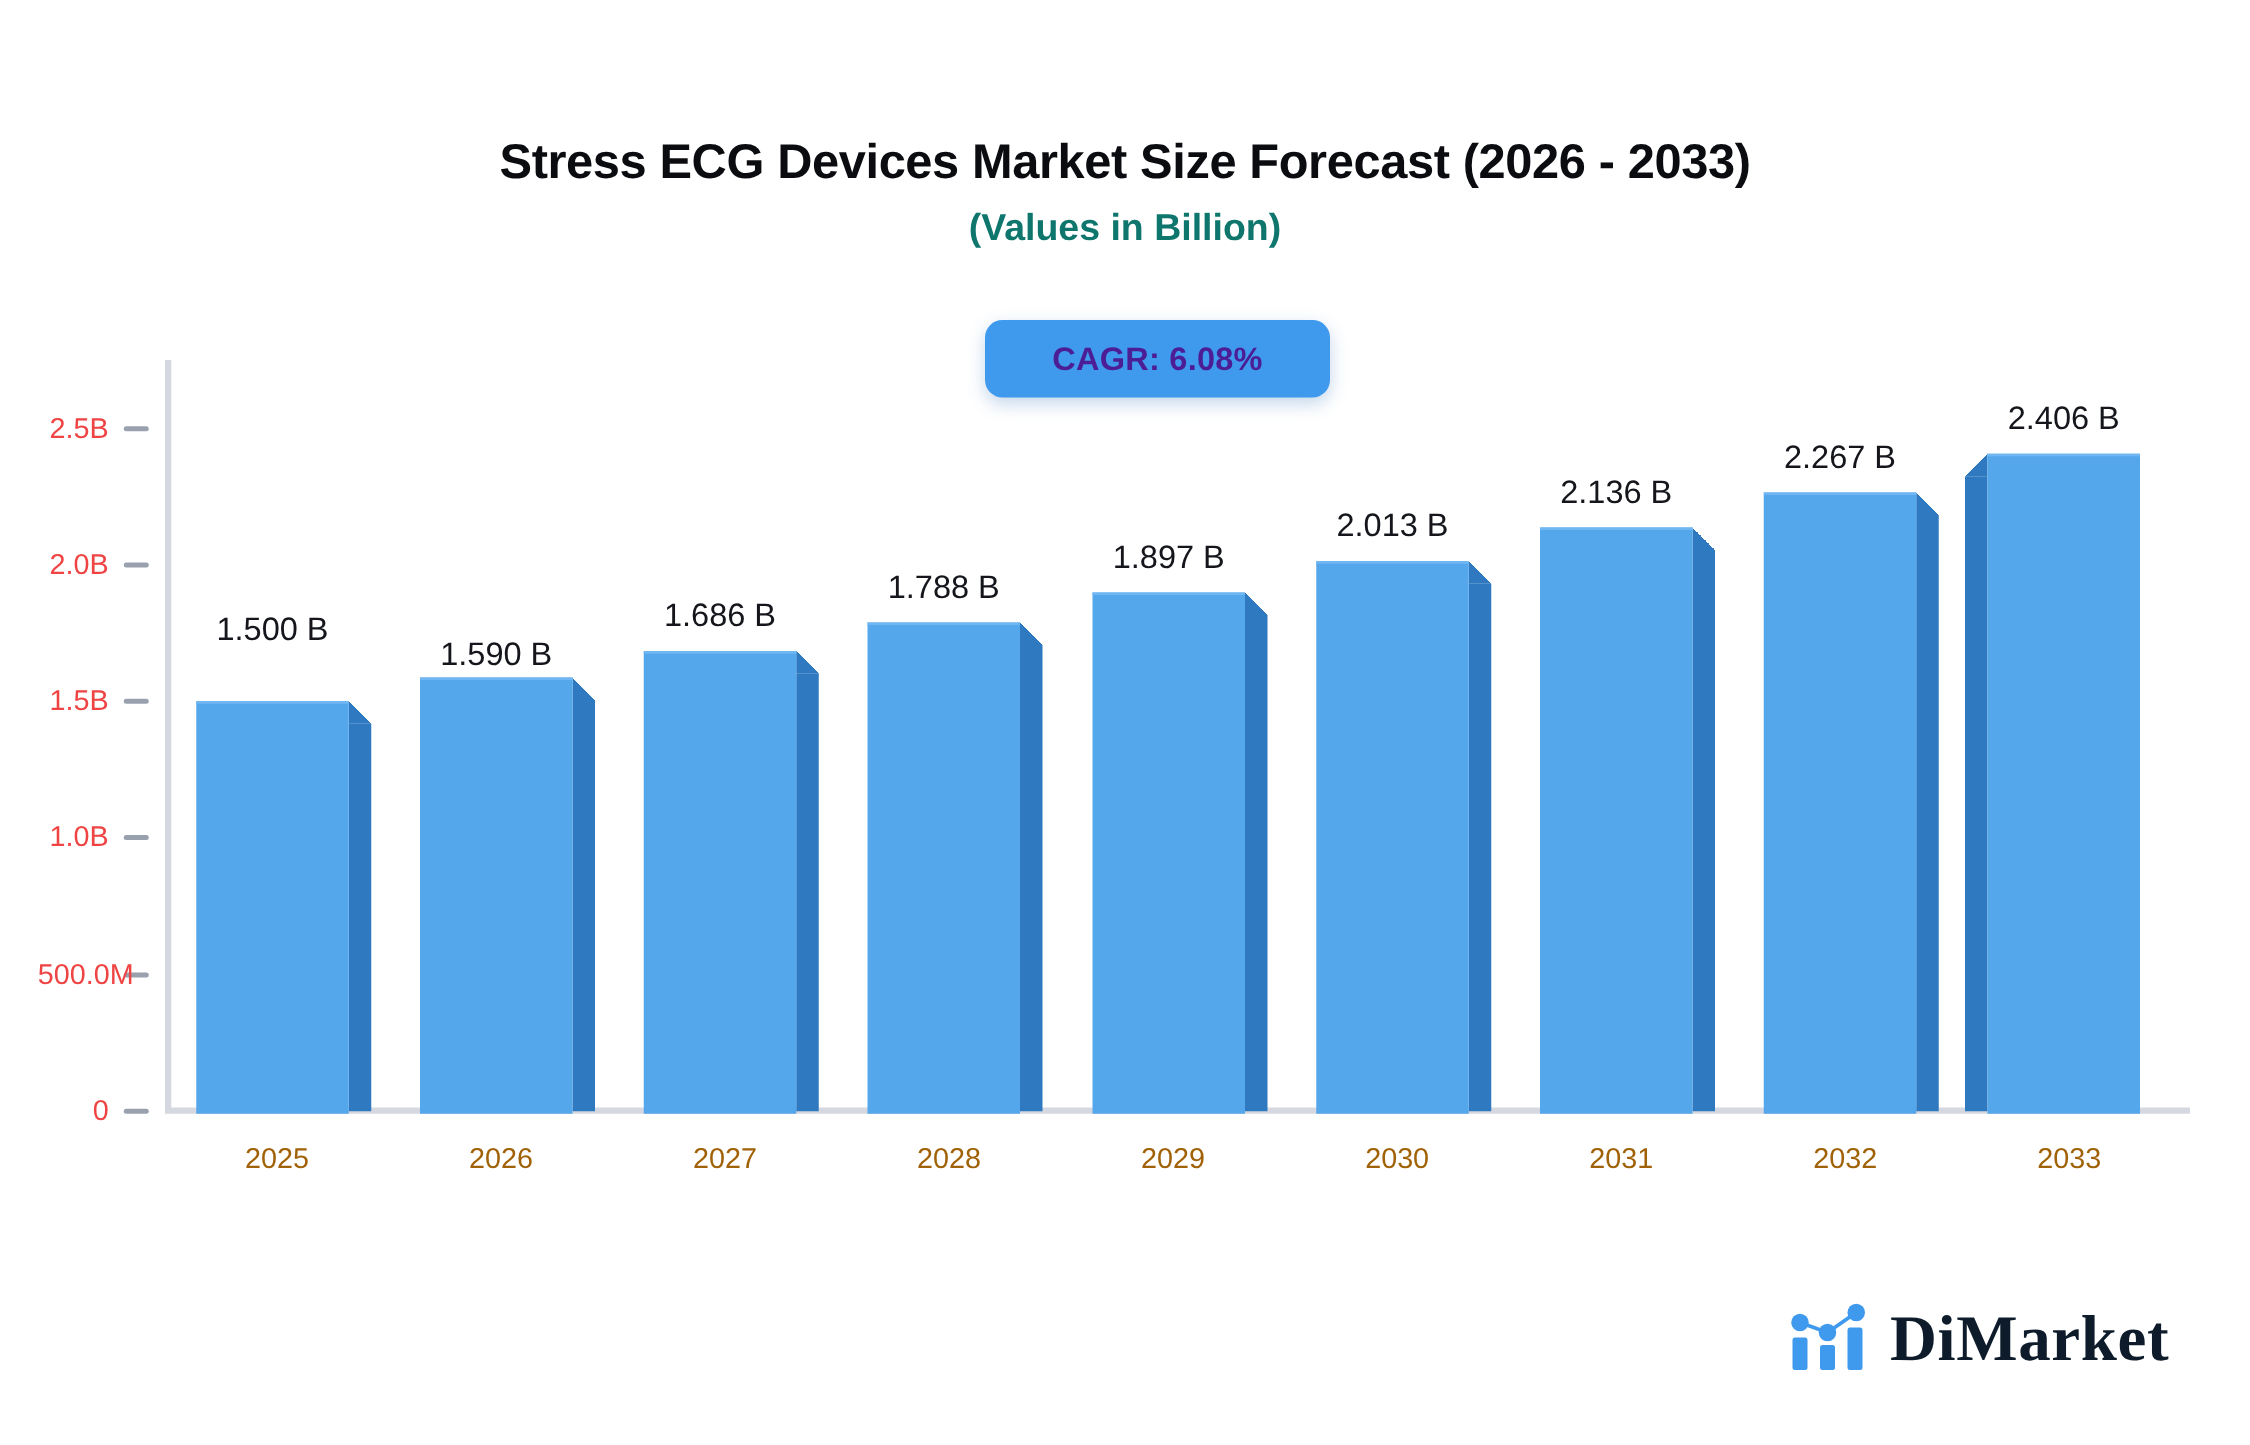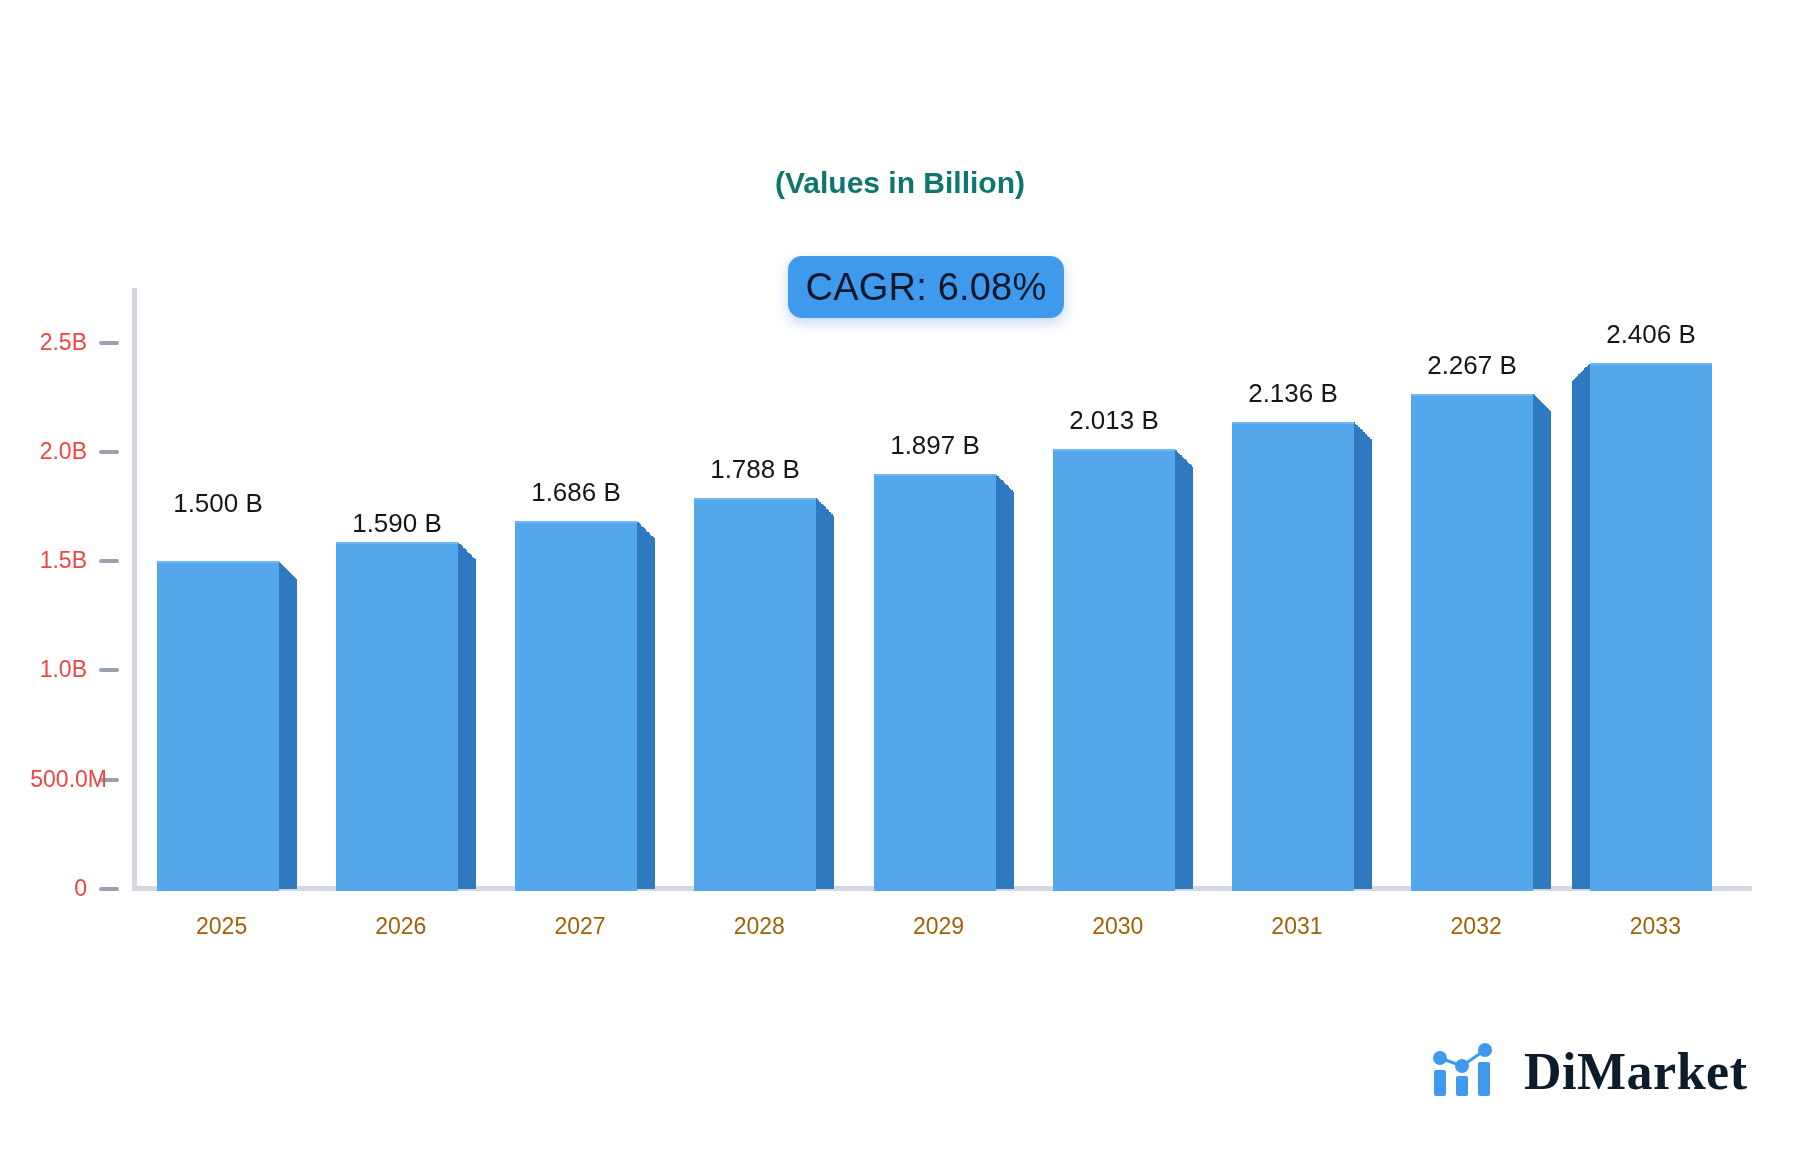--- a/index.html
+++ b/index.html
@@ -55,23 +55,23 @@
     width: 276px;
     height: 62px;
     background: #3f9aee;
     border-radius: 14px;
     display: flex;
     align-items: center;
     justify-content: center;
     box-shadow: 0 5px 14px rgba(60,120,190,0.30);
   }
   #cagr-badge .txt {
-    color: #0f172a;
-    font-size: 38px;
-    font-weight: normal;
+    color: #4c1d95;
+    font-size: 26px;
+    font-weight: bold;
     letter-spacing: 0.2px;
     white-space: nowrap;
   }
 
   
   #y-axis-line {
     position: absolute;
     left: 132px;
     top: 288px;
     width: 5px;
@@ -136,36 +136,37 @@
     white-space: nowrap;
   }
 
   
   #logo {
     position: absolute;
     left: 1432px;
     top: 1040px;
     display: flex;
     align-items: flex-end;
-    gap: 30px;
+    gap: 18px;
   }
   #logo-text {
     font-family: "Liberation Serif", serif;
     font-size: 52px;
     font-weight: bold;
     color: #0d1b2a;
     line-height: 1;
     letter-spacing: 0.5px;
   }
 </style>
 </head>
 <body>
 
 <div id="canvas">
 
+  <div id="title">Stress ECG Devices Market Size Forecast (2026 - 2033)</div>
   <div id="subtitle">(Values in Billion)</div>
 
   <div id="cagr-badge">
     <span class="txt">CAGR: 6.08%</span>
   </div>
 
   <div id="y-axis-line"></div>
   <div id="x-axis-line"></div>
 
   <div id="y-axis">

